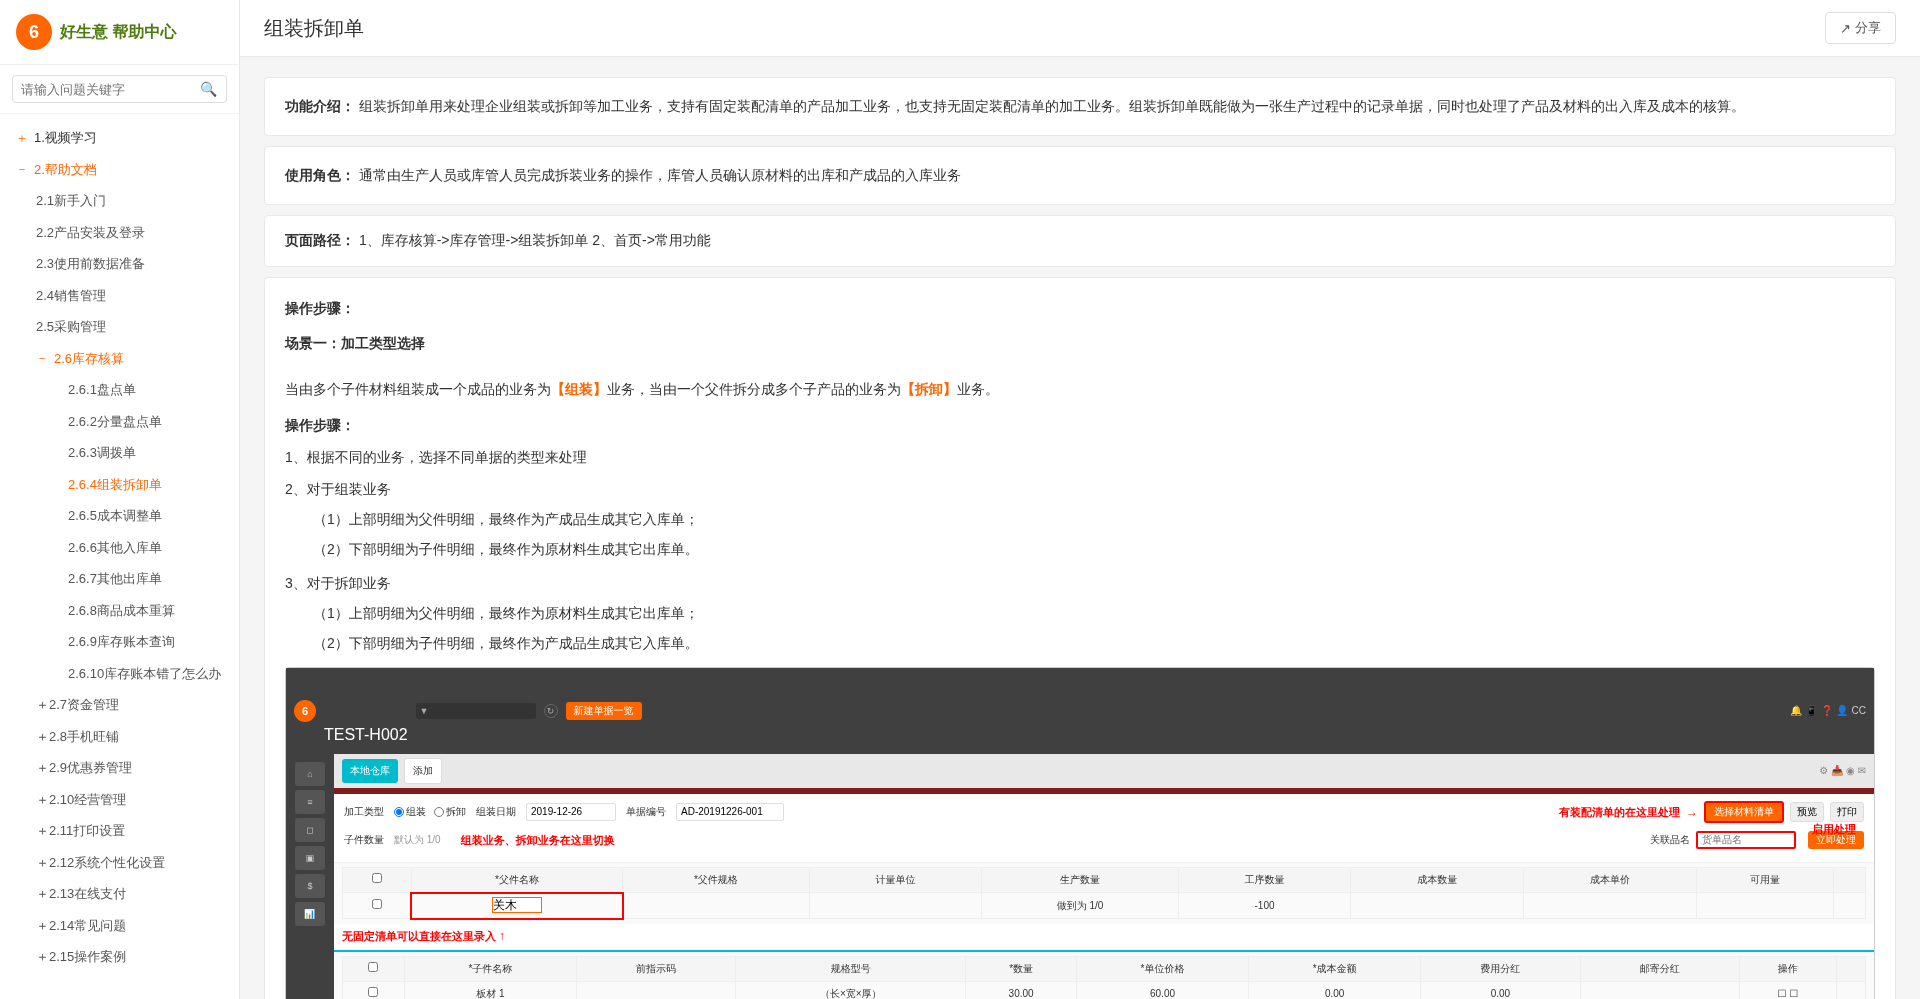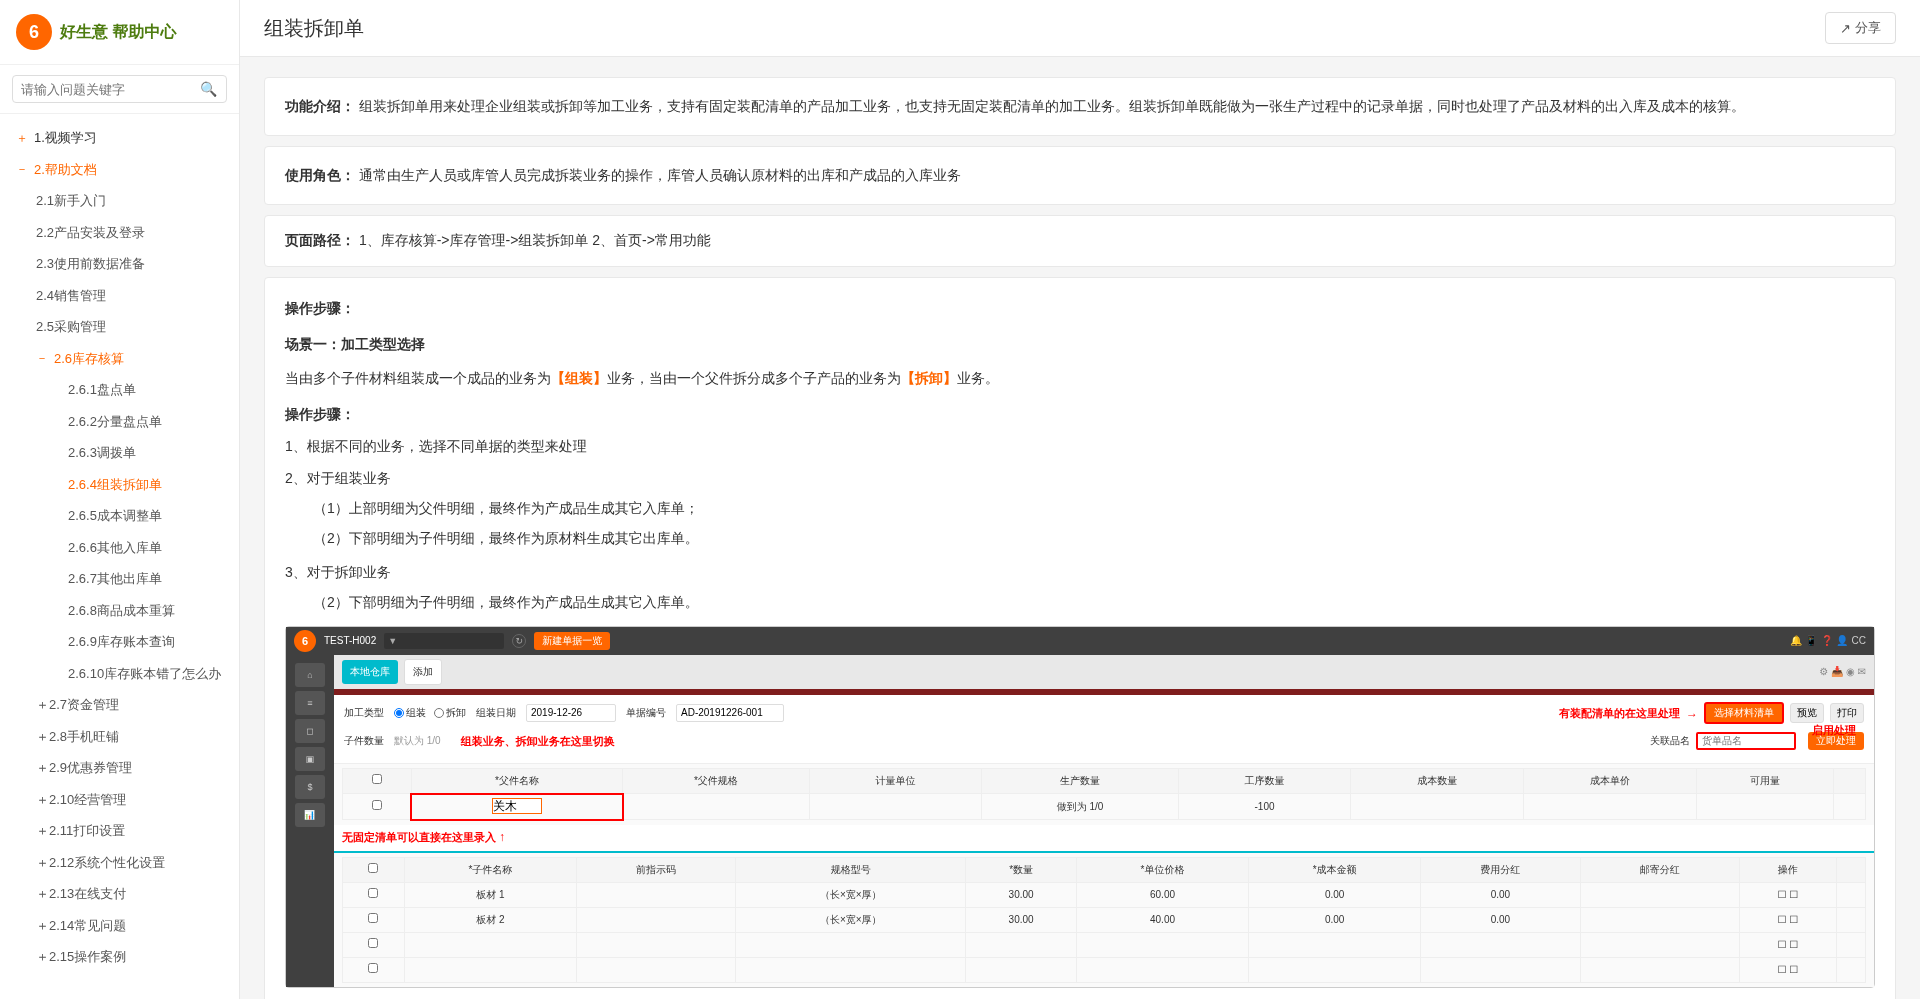--- a/index.html
+++ b/index.html
@@ -421,41 +421,42 @@
     </div>
 
     <div class="content-section path-section">
       <span class="bold-label">页面路径：</span>
       <span>1、库存核算-&gt;库存管理-&gt;组装拆卸单 2、首页-&gt;常用功能</span>
     </div>
 
     <div class="content-section" style="line-height:2;">
       <div style="font-weight:bold;margin-bottom:8px;">操作步骤：</div>
 
-      <div style="font-weight:bold;margin-bottom:6px;">场景一：加工类型选择</div>
+      <div style="font-weight:bold;margin-bottom:17px;font-family:Liberation Mono, monospace;">场景一：加工类型选择</div>
 
       <div style="margin-bottom:8px;">
         当由多个子件材料组装成一个成品的业务为<span style="color:#f60;font-weight:bold;">【组装】</span>业务，当由一个父件拆分成多个子产品的业务为<span style="color:#f60;font-weight:bold;">【拆卸】</span>业务。
       </div>
 
       <div style="font-weight:bold;margin-bottom:4px;">操作步骤：</div>
 
       <div style="margin-bottom:4px;">1、根据不同的业务，选择不同单据的类型来处理</div>
       <div style="margin-bottom:2px;">2、对于组装业务</div>
       <div style="padding-left:28px;margin-bottom:2px;">（1）上部明细为父件明细，最终作为产成品生成其它入库单；</div>
       <div style="padding-left:28px;margin-bottom:6px;">（2）下部明细为子件明细，最终作为原材料生成其它出库单。</div>
       <div style="margin-bottom:2px;">3、对于拆卸业务</div>
+      <div style="padding-left:28px;margin-bottom:2px;">（1）上部明细为父件明细，最终作为原材料生成其它出库单；</div>
       <div style="padding-left:28px;margin-bottom:10px;">（2）下部明细为子件明细，最终作为产成品生成其它入库单。</div>
 
       <div class="ss-wrapper" style="border:1px solid #ccc;border-radius:4px;overflow:visible;background:#f0f0f0;">
 
         <div class="mock-title-bar">
           <div style="display:flex;align-items:center;gap:8px;">
             <div class="mock-topbar-logo">6</div>
-            <span style="font-size:10px;">TEST-H002</span>
+            <span style="font-size:16px;margin-top:48px;">TEST-H002</span>
             <div style="width:120px;height:16px;background:#333;border-radius:2px;font-size:9px;color:#aaa;display:flex;align-items:center;padding:0 4px;">▼</div>
             <div style="width:14px;height:14px;border:1px solid #666;border-radius:50%;display:flex;align-items:center;justify-content:center;font-size:9px;color:#aaa;">↻</div>
             <button style="padding:2px 8px;background:#f60;color:#fff;border:none;border-radius:3px;font-size:10px;">新建单据一览</button>
           </div>
           <div style="display:flex;align-items:center;gap:6px;font-size:10px;color:#ccc;">
             <span>🔔 📱 ❓ 👤 CC</span>
           </div>
         </div>
 
         <div style="display:flex;background:#f0f0f0;">

